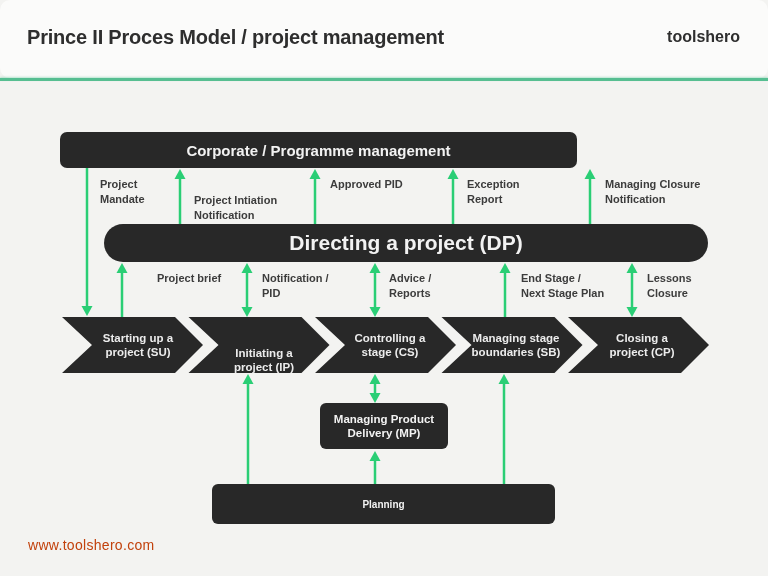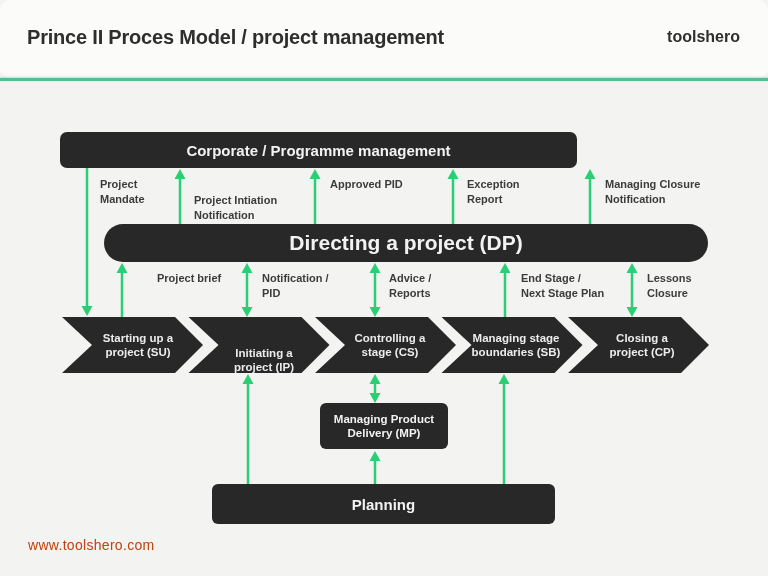--- a/index.html
+++ b/index.html
@@ -9,21 +9,21 @@
 
   .header { position:absolute; left:0; top:0; width:768px; height:78px; background:#fbfbfa;border-radius:10px; }
   .header-title { position:absolute; left:27px; top:26px; font-size:20px; font-weight:700; color:#2e2e2e; letter-spacing:-0.2px; }
   .brand { position:absolute; right:28px; top:28px; font-size:16px; font-weight:700; color:#2e2e2e; }
   .divider { position:absolute; left:0; top:78px; width:768px; height:3px; background:#56be91; box-shadow:0 -1px 2px rgba(120,210,170,.5); }
 
   .bar { position:absolute; background:#282828; color:#f2f2f2; display:flex; align-items:center; justify-content:center; text-align:center; }
   .bar-corporate { left:60px; top:132px; width:517px; height:36px; border-radius:7px; font-size:15px; font-weight:700; }
   .bar-directing { left:104px; top:224px; width:604px; height:38px; border-radius:19px; font-size:21px; font-weight:600; }
   .bar-mp { left:320px; top:403px; width:128px; height:46px; border-radius:6px; font-size:11.5px; font-weight:600; line-height:14px; white-space:pre-line; }
-  .bar-planning { left:212px; top:484px; width:343px; height:40px; border-radius:6px; font-size:15px; font-weight:600; }
+  .bar-planning { left:212px; top:484px; width:343px; height:40px; border-radius:6px; font-size:10px; font-weight:600; }
 
   svg.flow { position:absolute; left:0; top:0; width:768px; height:576px; }
 
   .lbl { position:absolute; font-size:11px; line-height:15px; font-weight:600; color:#3c3c3c; white-space:pre-line; }
 
   .chev-lbl { position:absolute; width:124px; text-align:center; font-size:11.5px; line-height:14px; font-weight:600; color:#ececec; white-space:pre-line; }
 
   .footer-url { position:absolute; left:28px; top:537px; font-size:14px; color:#c2410c; letter-spacing:0.3px; }
 </style>
 </head>

